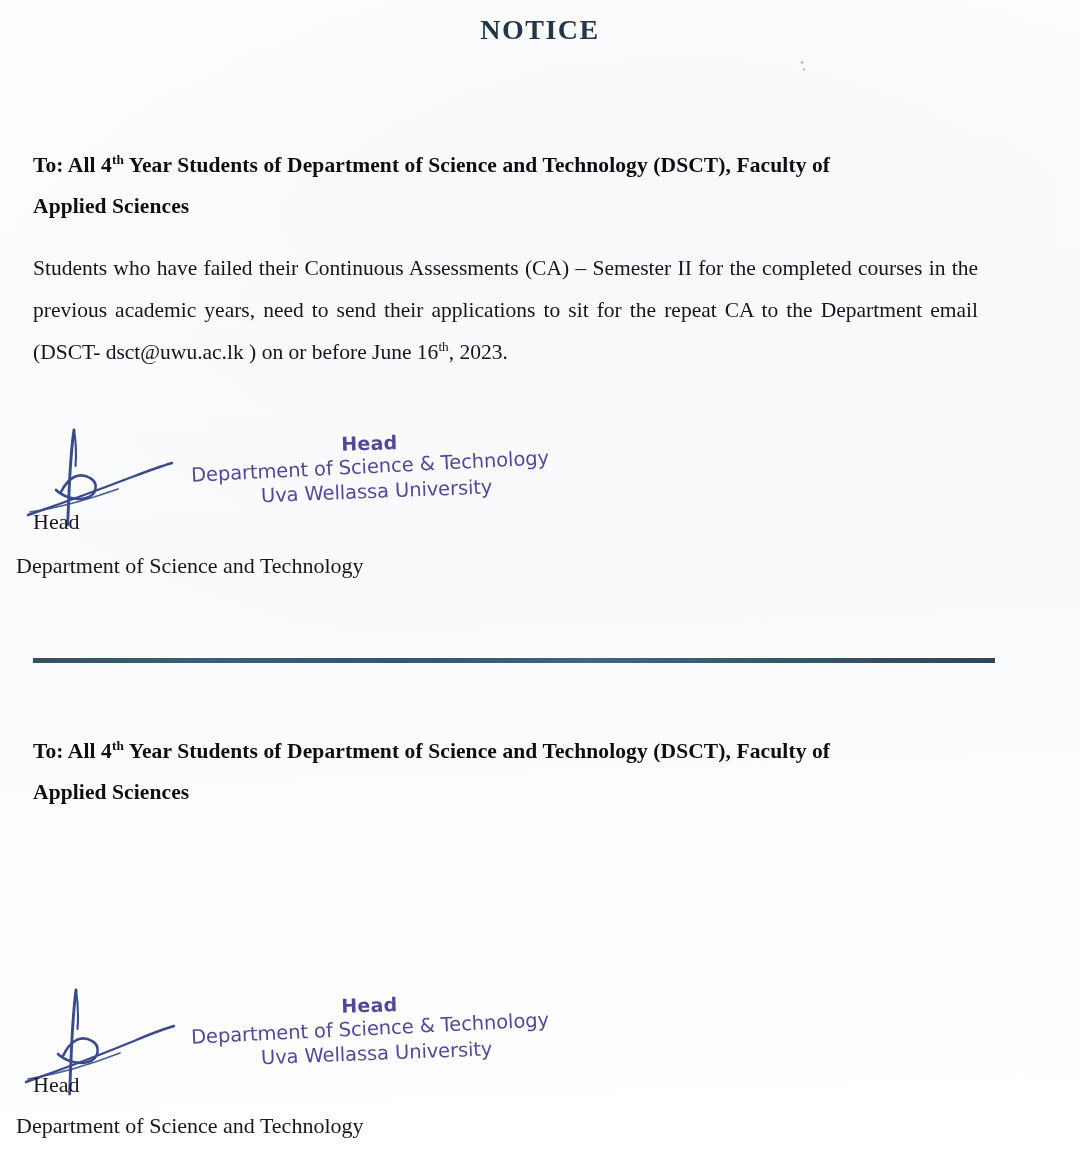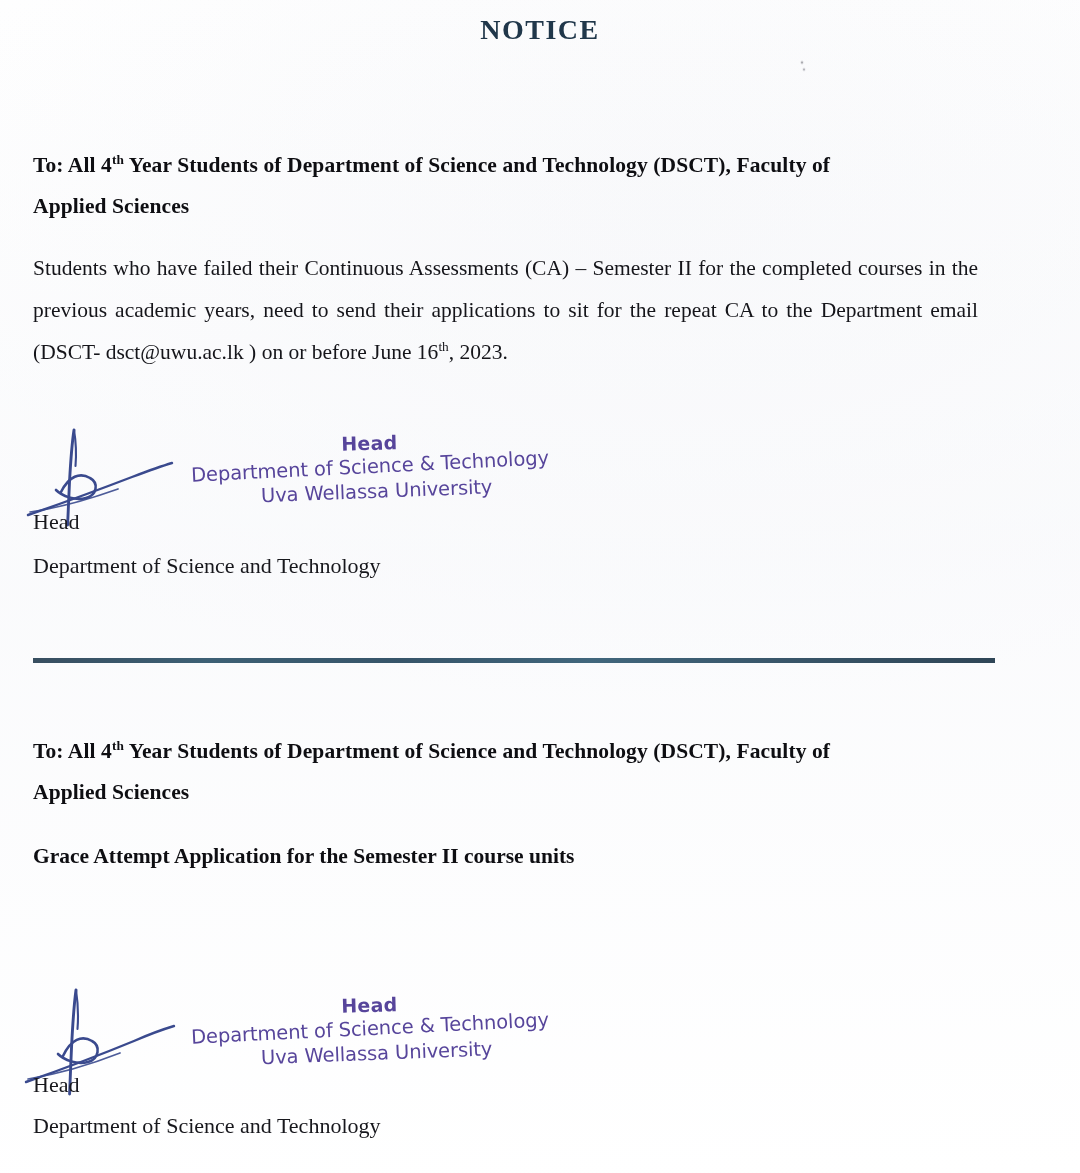--- a/index.html
+++ b/index.html
@@ -148,21 +148,21 @@
 
   .sig-name {
     position: absolute;
     left: 33px;
     font-size: 22px;
     line-height: 30px;
     color: #17171c;
   }
   .sig-dept {
     position: absolute;
-    left: 33px;
+    left: 16px;
     font-size: 22px;
     line-height: 30px;
     color: #17171c;
   }
 
   
   .divider {
     position: absolute;
     left: 33px;
     width: 962px;
@@ -223,21 +223,20 @@
 
   <div class="divider" style="top:658px;"></div>
 
   <div class="block" style="top:731px;">
     <div class="addr-line">
       <span>To: All 4</span><sup>th</sup><span> Year Students of Department of Science and Technology (DSCT), Faculty of</span>
     </div>
     <div class="addr-line">Applied Sciences</div>
   </div>
 
-  <div class="block heading-line" style="top:836px;">Grace Attempt Application for the Semester II course units</div>
 
 
   <div class="sig-area" style="top:982px;">
 
     <div class="sig-mark">
       <svg width="210" height="115" viewBox="0 0 210 115" fill="none" xmlns="http://www.w3.org/2000/svg">
         <path d="M62 8 C 59.5 26, 58.5 46, 57.5 66 C 56.8 82, 56.2 96, 55.6 112" stroke="#3a4a8e" stroke-width="2.9" stroke-linecap="round" fill="none"></path>
         <path d="M62 8 C 64 21, 64.5 34, 63.5 47" stroke="#3a4a8e" stroke-width="2.1" stroke-linecap="round" fill="none"></path>
         <path d="M49 74 C 57 57, 68 53, 78 59 C 87 64, 85 77, 74 80 C 63 83, 50 78, 44 72" stroke="#3a4a8e" stroke-width="2.6" stroke-linecap="round" fill="none"></path>
         <path d="M12 100 C 46 88, 86 73, 120 59 C 136 52, 150 47, 160 44" stroke="#3a4a8e" stroke-width="2.4" stroke-linecap="round" fill="none"></path>

